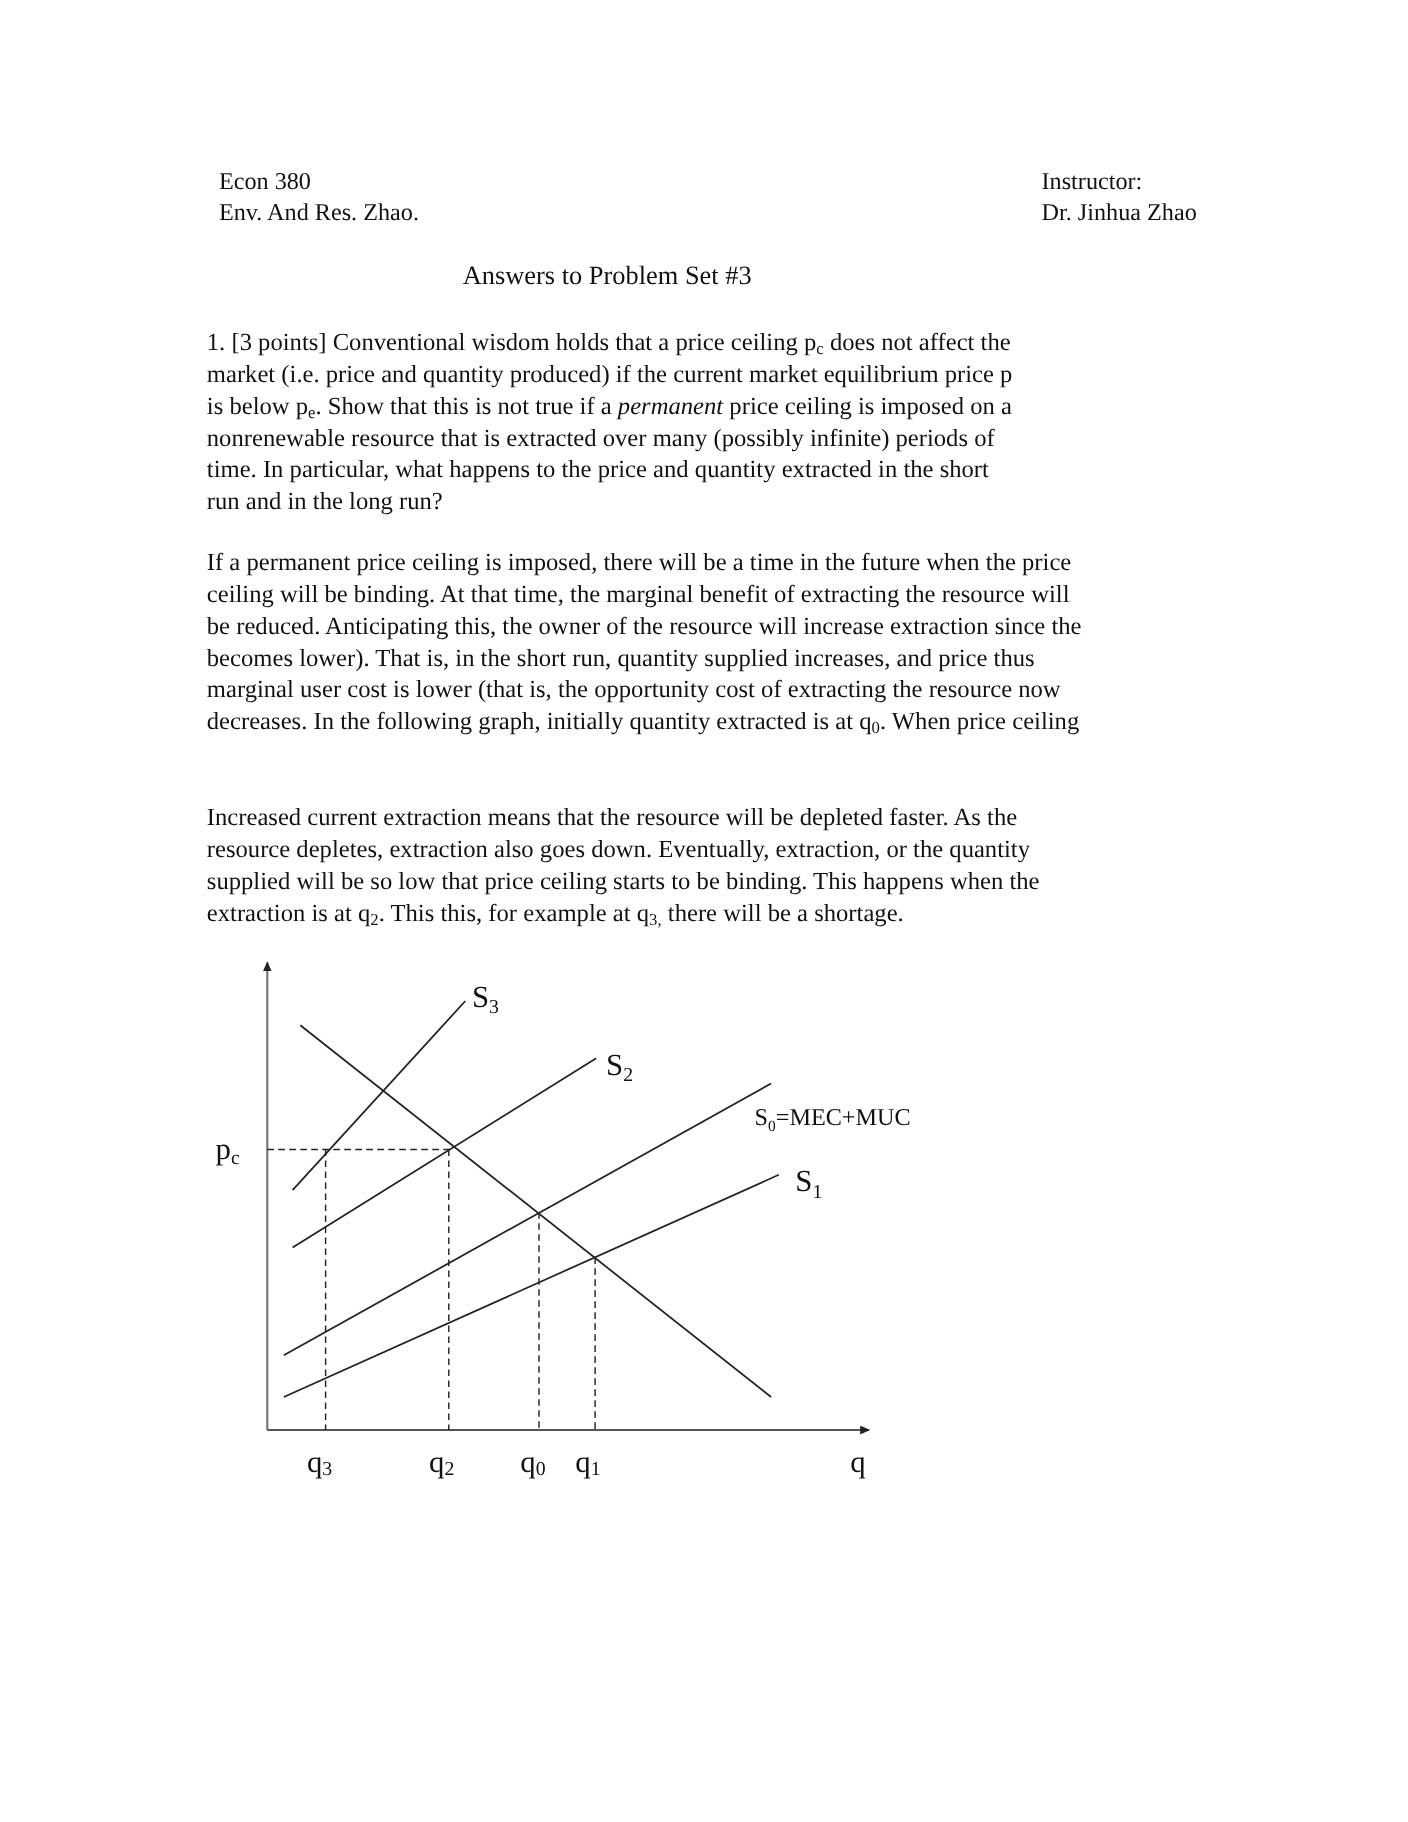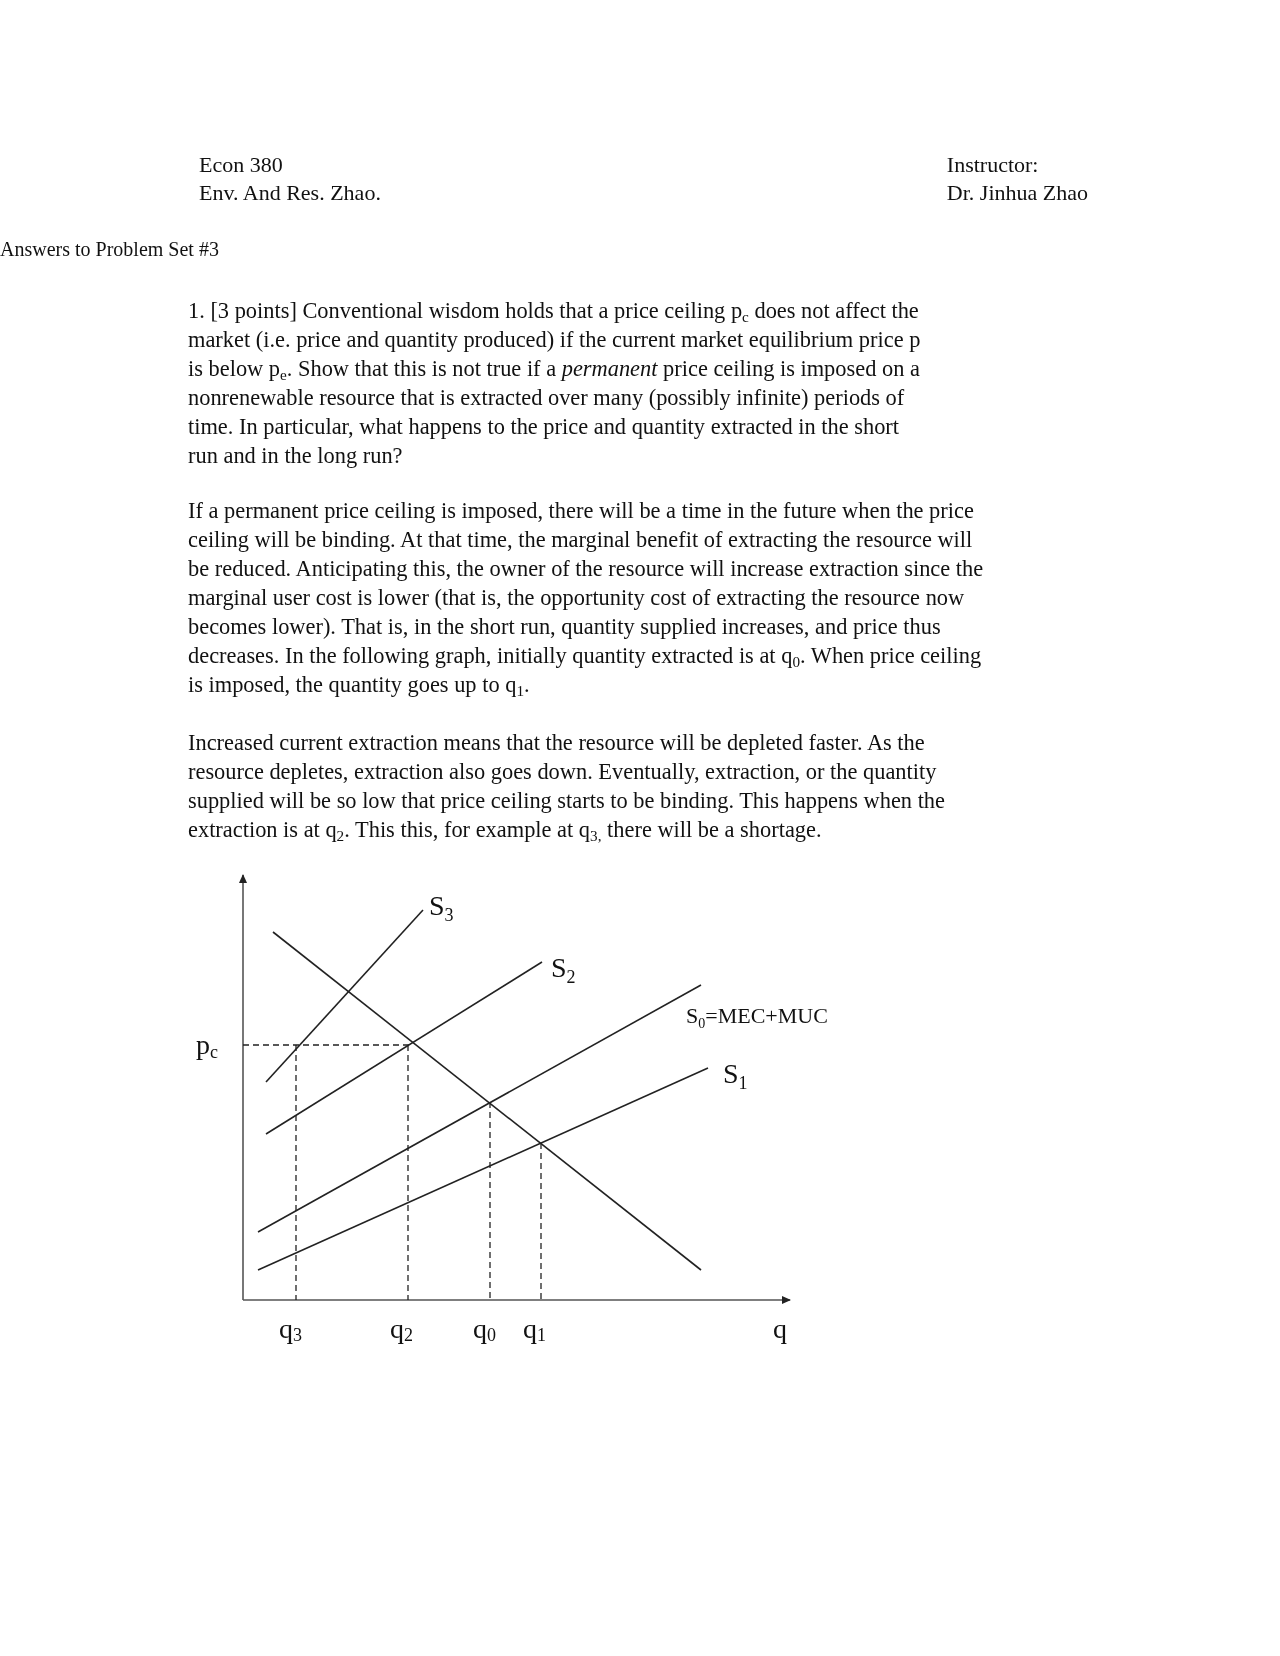--- a/index.html
+++ b/index.html
@@ -1,21 +1,21 @@
 <!DOCTYPE html>
 <html><head>
 <meta charset="utf-8">
 <style>
   html, body { margin: 0; padding: 0; background: #ffffff; }
   body { width: 1280px; height: 1656px; position: relative; overflow: hidden;
          font-family: "Liberation Serif", "DejaVu Serif", serif; color: #111; }
   .hdr { position: absolute; font-size: 22px; line-height: 28px; }
   .hdr-left { left: 199px; top: 151px; }
   .hdr-right { right: 192px; top: 151px; text-align: left; }
-  .title { position: absolute; top: 238px; left: 0; width: 1104px; font-size: 20px; }
+  .title { position: absolute; top: 238px; left: 0; width: 1104px; text-align: center; font-size: 24px; }
   .block { position: absolute; left: 188px; width: 900px; font-size: 22.4px; line-height: 29px; }
   .q { top: 296px; font-weight: normal; }
   .p1 { top: 496px; }
   .p2 { top: 728px; }
   .line { display: block; white-space: nowrap; }
   sub { font-size: 0.68em; vertical-align: -0.25em; line-height: 0; }
   em { font-style: italic; }
   svg.graph { position: absolute; left: 0; top: 0; }
   .lbl { font-family: "Liberation Serif", "DejaVu Serif", serif; fill: #111; }
 </style>
@@ -39,24 +39,23 @@
   <span class="line"><span>is below p</span><sub>e</sub><span>. Show that this is not true if a </span><em>permanent</em><span> price ceiling is imposed on a</span></span>
   <span class="line"><span>nonrenewable resource that is extracted over many (possibly infinite) periods of</span></span>
   <span class="line"><span>time. In particular, what happens to the price and quantity extracted in the short</span></span>
   <span class="line"><span>run and in the long run?</span></span>
 </div>
 
 <div class="block p1">
   <span class="line">If a permanent price ceiling is imposed, there will be a time in the future when the price</span>
   <span class="line">ceiling will be binding. At that time, the marginal benefit of extracting the resource will</span>
   <span class="line">be reduced. Anticipating this, the owner of the resource will increase extraction since the</span>
+  <span class="line">becomes lower). That is, in the short run, quantity supplied increases, and price thus</span>
   <span class="line">marginal user cost is lower (that is, the opportunity cost of extracting the resource now</span>
-  <span class="line">becomes lower). That is, in the short run, quantity supplied increases, and price thus</span>
   <span class="line"><span>decreases. In the following graph, initially quantity extracted is at q</span><sub>0</sub><span>. When price ceiling</span></span>
-  <span class="line"><span>is imposed, the quantity goes up to q</span><sub>1</sub><span>.</span></span>
 </div>
 
 <div class="block p2">
   <span class="line">Increased current extraction means that the resource will be depleted faster. As the</span>
   <span class="line">resource depletes, extraction also goes down. Eventually, extraction, or the quantity</span>
   <span class="line">supplied will be so low that price ceiling starts to be binding. This happens when the</span>
   <span class="line"><span>extraction is at q</span><sub>2</sub><span>. This this, for example at q</span><sub>3,</sub><span> there will be a shortage.</span></span>
 </div>
 
 <svg class="graph" width="1280" height="1656">

